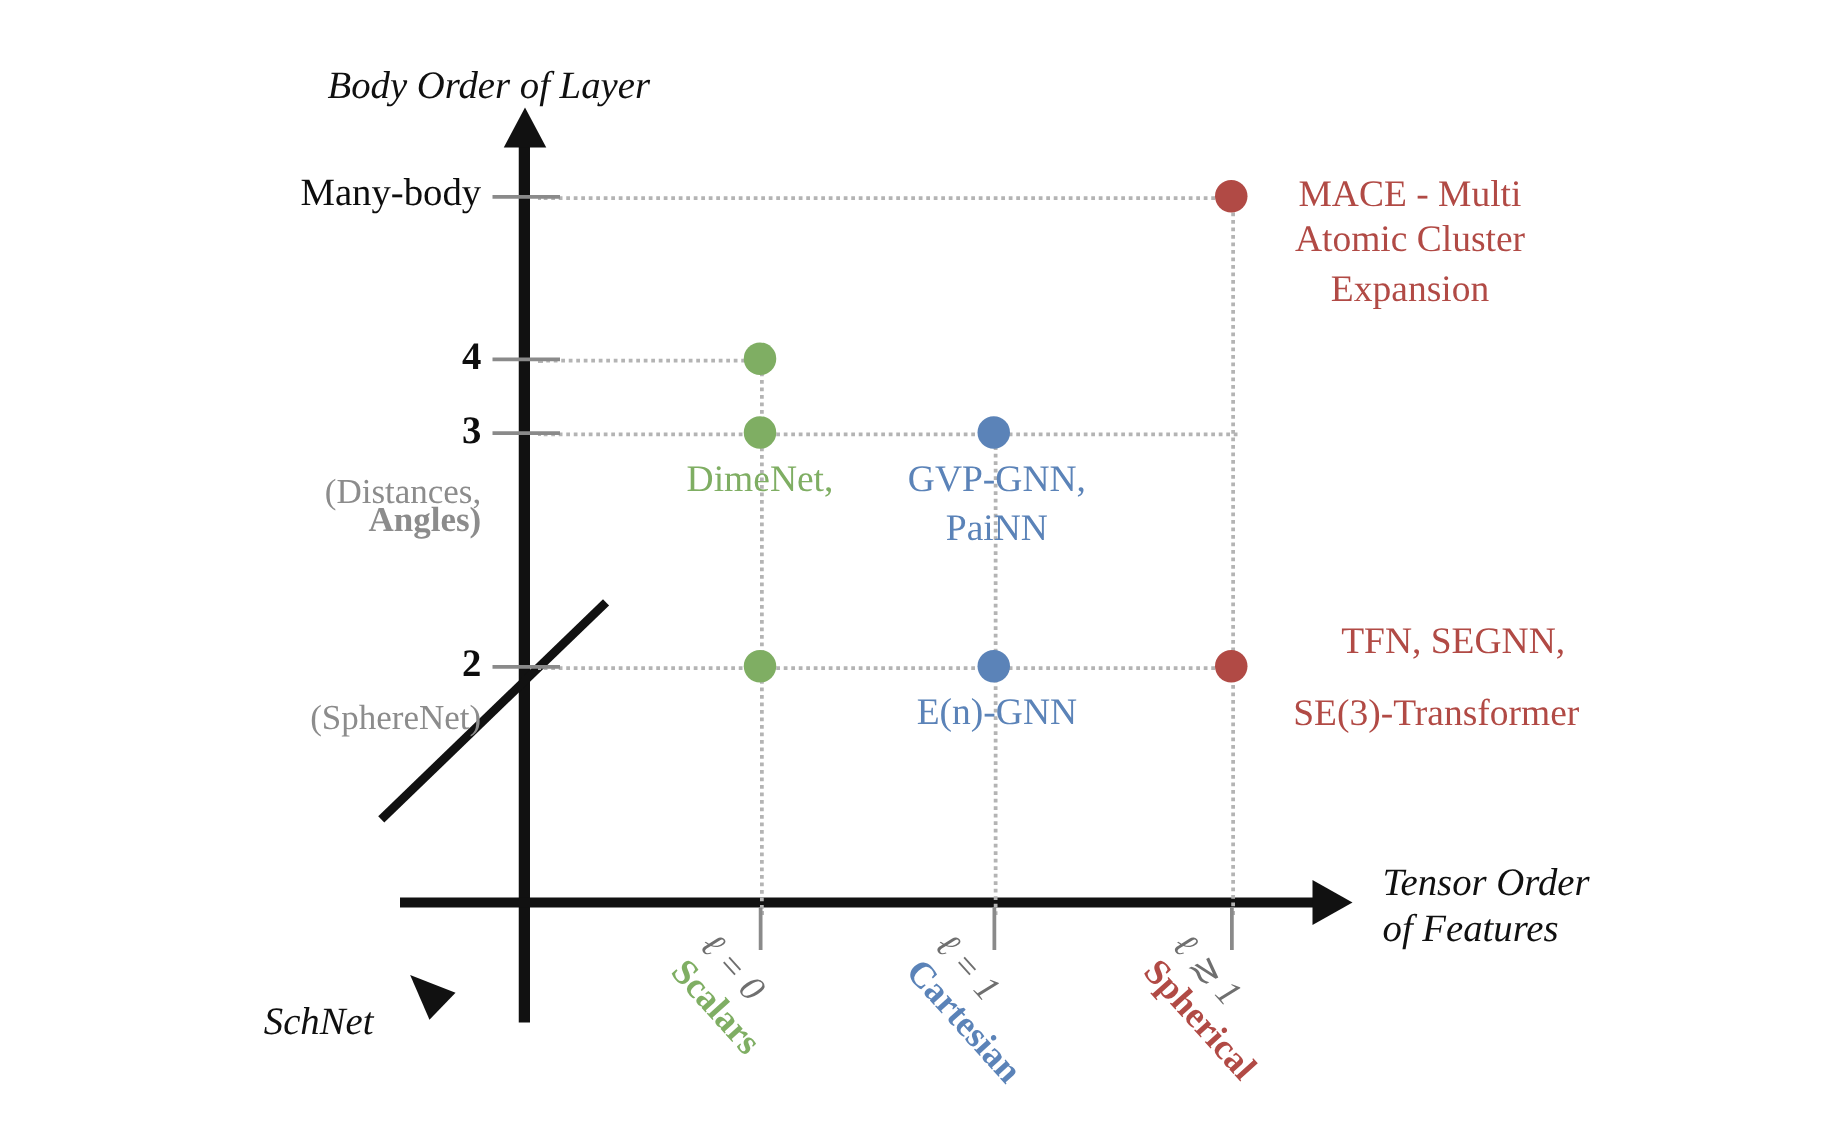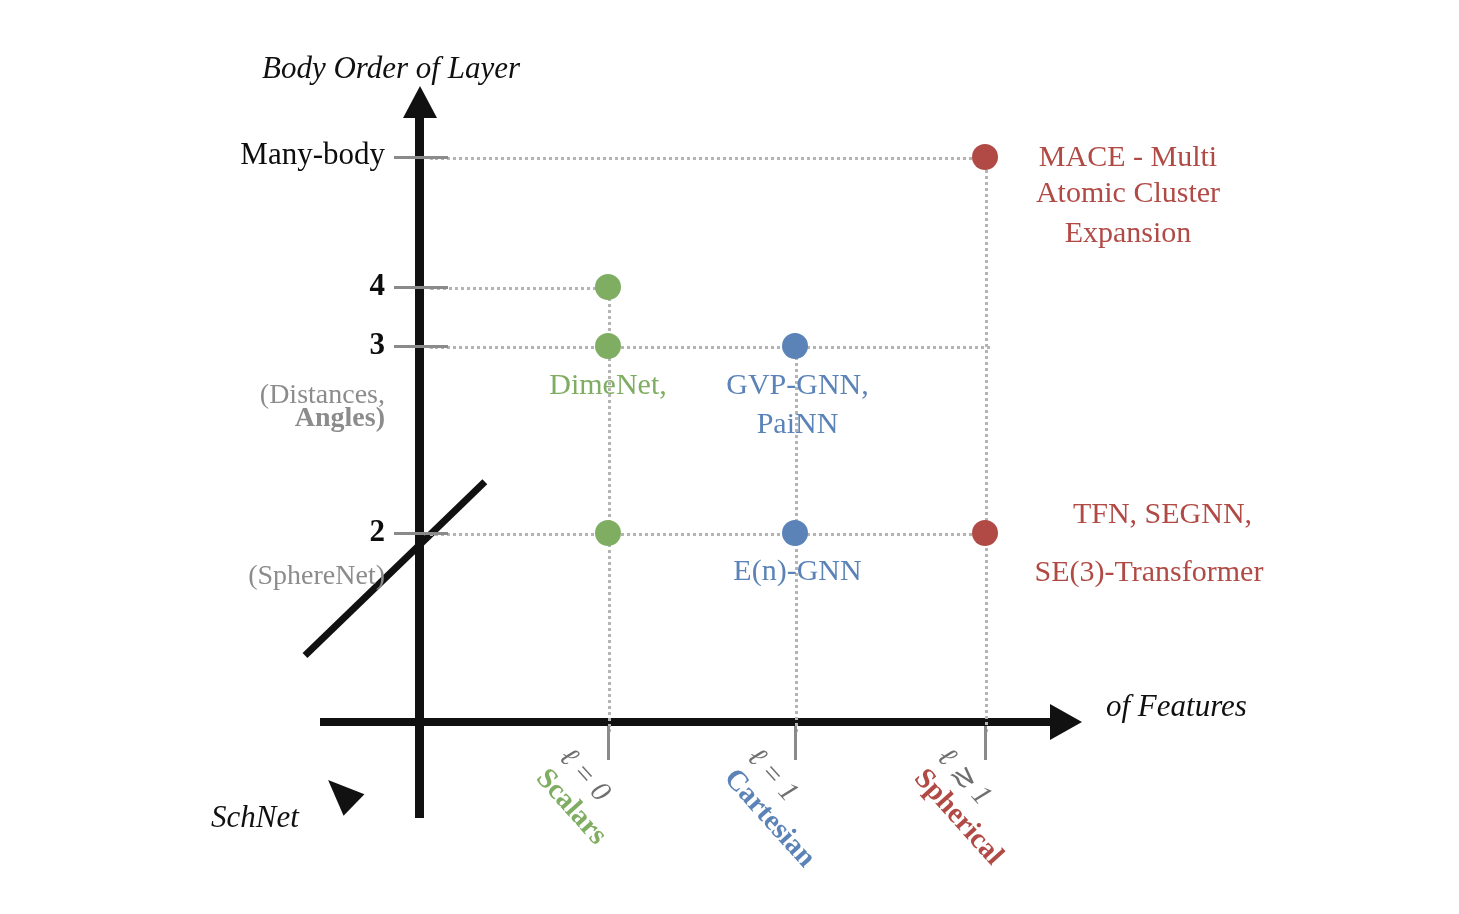--- a/index.html
+++ b/index.html
@@ -156,20 +156,21 @@
   }
 </style>
 </head>
 <body>
 
 <div id="figure">
 
   <div class="abs axis-title" id="y-axis-title">Body Order of Layer</div>
 
   <div class="abs axis-title" id="x-axis-title">
+    <div>Tensor Order</div>
     <div>of Features</div>
   </div>
 
   <div class="abs axis-title" id="depth-title">SchNet</div>
 
   <div class="abs axis-line" id="y-axis-line"></div>
   <div class="abs" id="y-arrow"></div>
   <div class="abs axis-line" id="x-axis-line"></div>
   <div class="abs" id="x-arrow"></div>
   <div class="abs" id="depth-line"></div>

